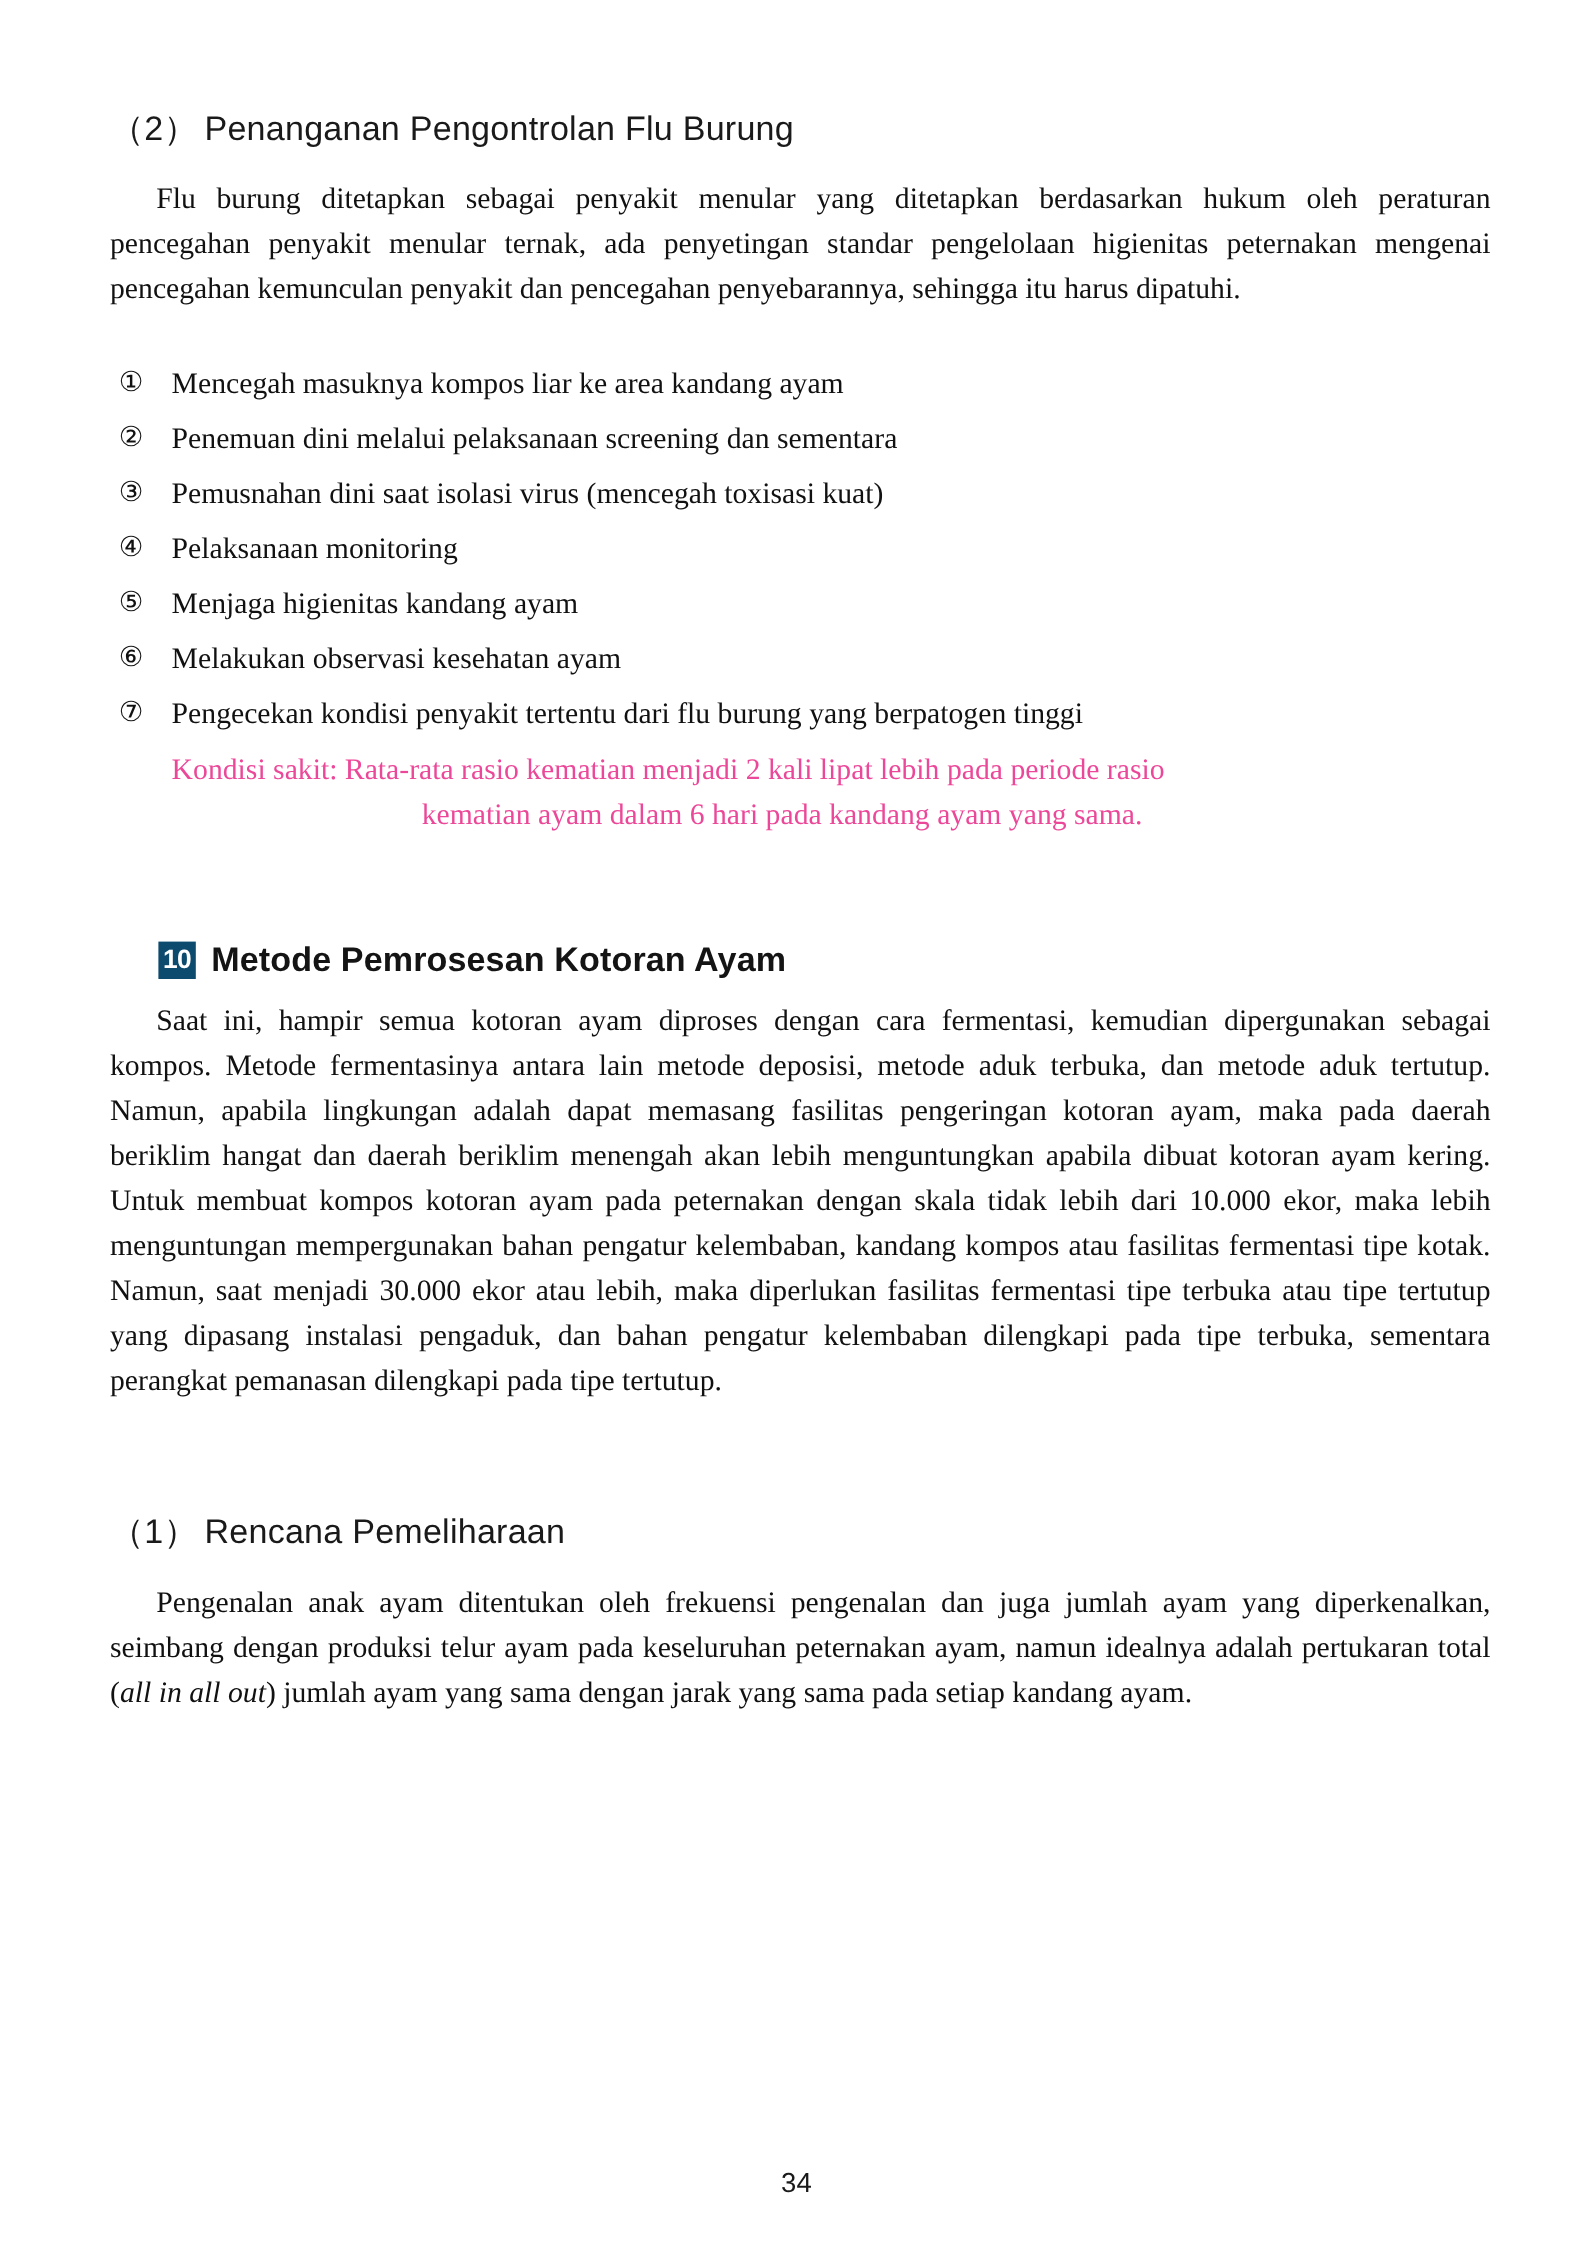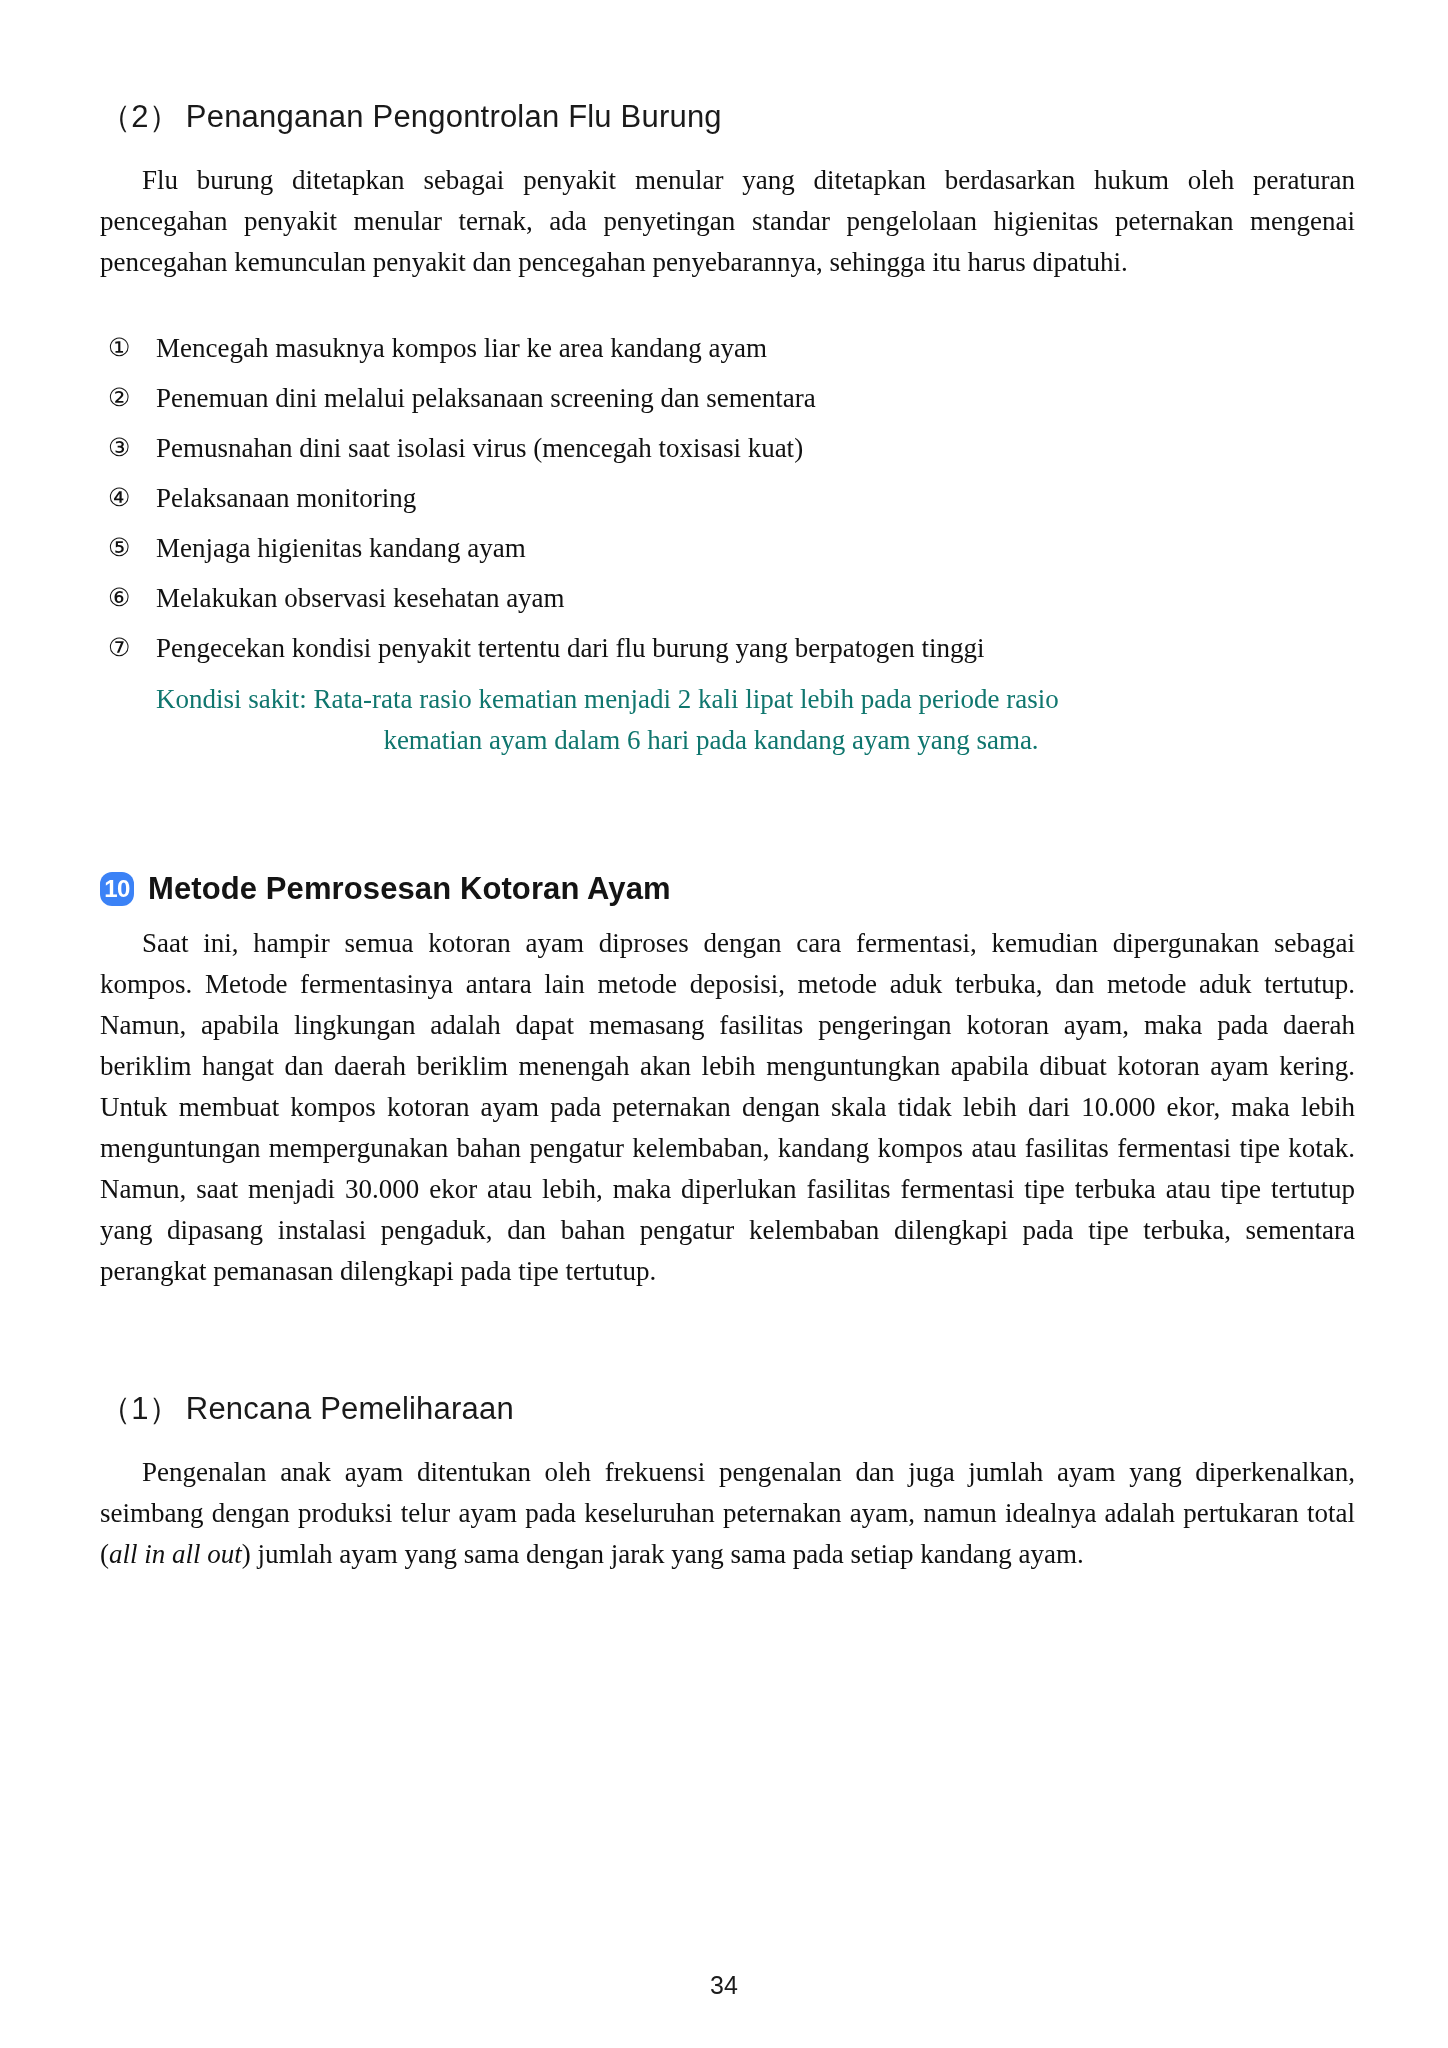--- a/index.html
+++ b/index.html
@@ -45,30 +45,31 @@
     display: flex;
     align-items: center;
     margin: 0;
   }
   .sec-badge {
     display: inline-flex;
     align-items: center;
     justify-content: center;
     width: 34px;
     height: 34px;
-    border-radius: 12px;
-    background: #3b82f6;
+    border-radius: 0;
+    background: #0c4a6e;
     color: #ffffff;
     font-family: "Liberation Sans", sans-serif;
     font-weight: bold;
     font-size: 24px;
     line-height: 1;
     letter-spacing: -0.5px;
     flex: none;
     box-sizing: border-box;
+    margin-left: 44px;
   }
   .sec-title {
     font-family: "Liberation Sans", sans-serif;
     font-weight: bold;
     font-size: 31px;
     color: #141414;
     margin-left: 14px;
     white-space: nowrap;
     letter-spacing: 0.1px;
   }
@@ -112,22 +113,22 @@
     color: #111111;
   }
   .num-list .item-text {
     flex: 1 1 auto;
   }
 
   .note {
     font-family: "Liberation Serif", serif;
     font-size: 27px;
     line-height: 41px;
-    color: #0f766e;
-    margin: 0 0 16px 56px;
+    color: #ec4899;
+    margin: 0 0 0 56px;
     width: 1150px;
     text-align: justify;
   }
   .note .note-line2 {
     display: block;
     text-align: center;
     padding-right: 40px;
   }
 
   .spacer-lg { height: 46px; }

